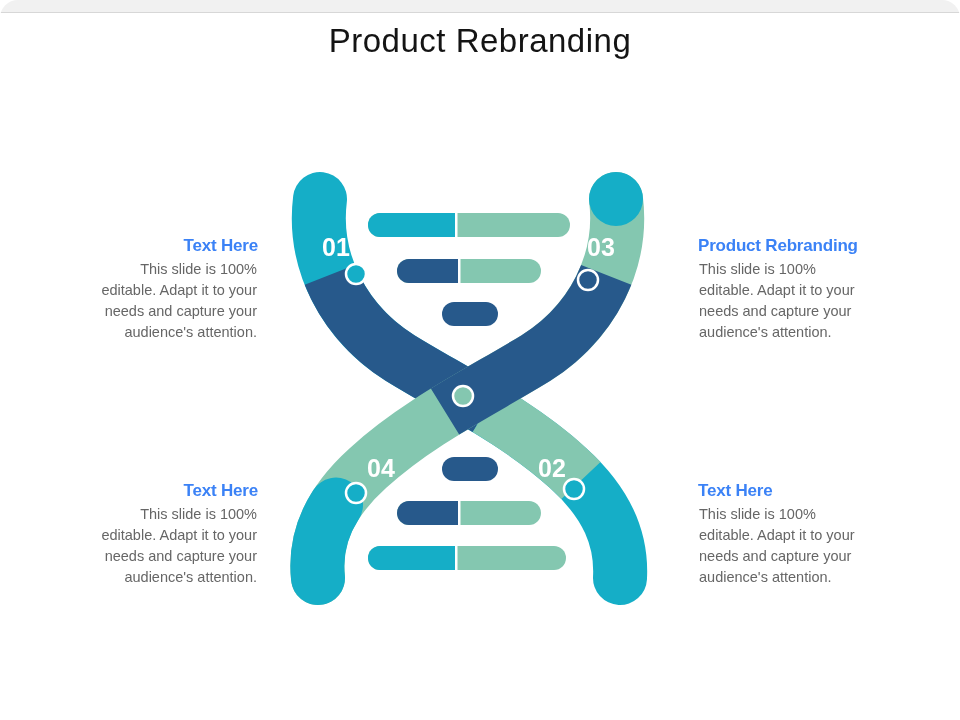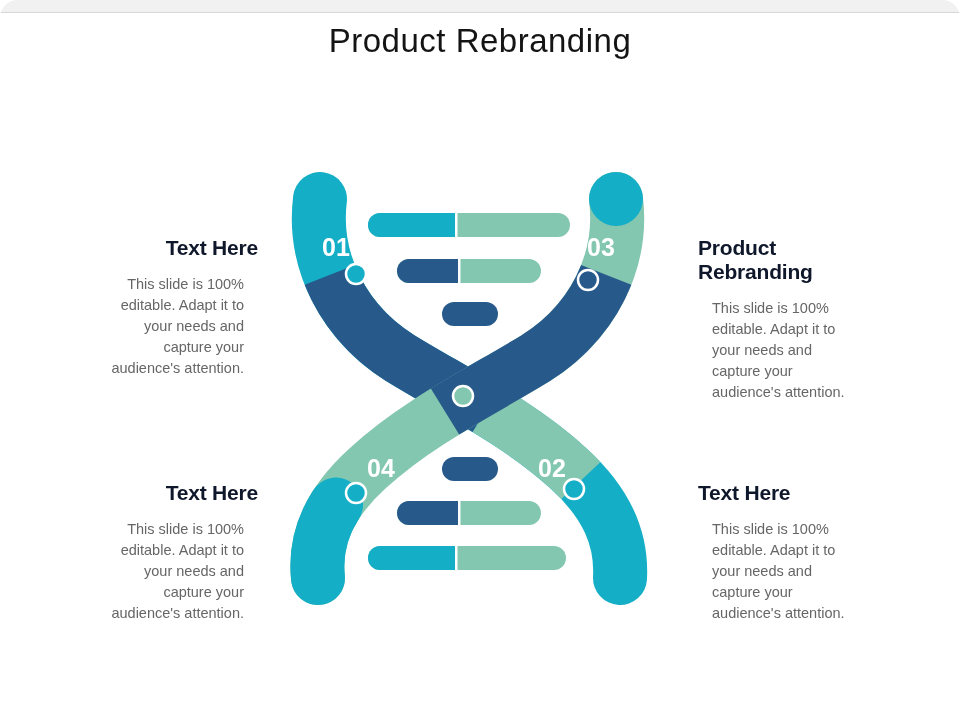--- a/index.html
+++ b/index.html
@@ -13,22 +13,22 @@
     background:#f1f1f1;border-bottom:1px solid #d7d7d7;
   }
   .slide-title{
     position:absolute;top:22px;left:0;right:0;text-align:center;
     font-size:33px;font-weight:400;color:#141414;letter-spacing:0.5px;
   }
   .diagram-svg{position:absolute;top:0;left:0;width:960px;height:720px;}
   .tb{position:absolute;width:176px;}
   .tb-right{text-align:right;}
   .tb-left{text-align:left;}
-  .tb h3{margin:0 0 3px 0;font-size:21px;font-weight:bold;color:#0f172a;letter-spacing:-0.2px;}
-  .tb p{margin:14px;font-size:14.5px;line-height:21px;color:#666666;}
+  .tb h3{margin:0 0 3px 0;font-size:17px;font-weight:bold;color:#3b82f6;letter-spacing:-0.2px;}
+  .tb p{margin:1px;font-size:14.5px;line-height:21px;color:#666666;}
   .pos-top-left{top:236px;left:82px;}
   .pos-top-right{top:236px;left:698px;}
   .pos-bottom-left{top:481px;left:82px;}
   .pos-bottom-right{top:481px;left:698px;}
   .step-label{font-size:25px;font-weight:bold;fill:#ffffff;}
 </style>
 </head>
 <body>
 
 <div class="slide">

